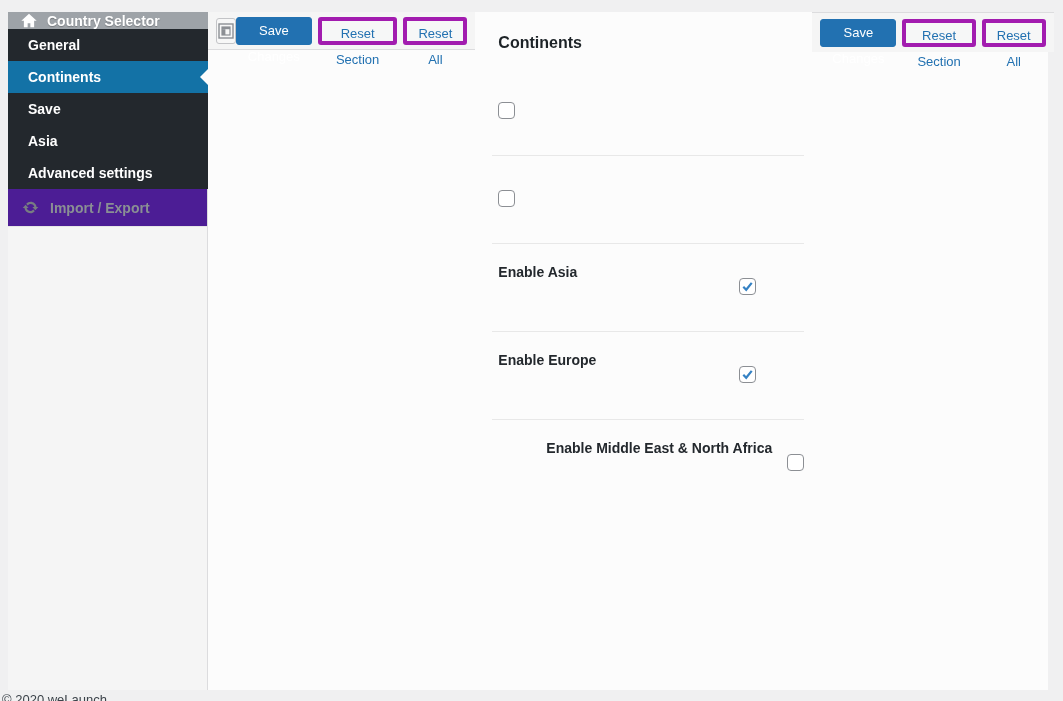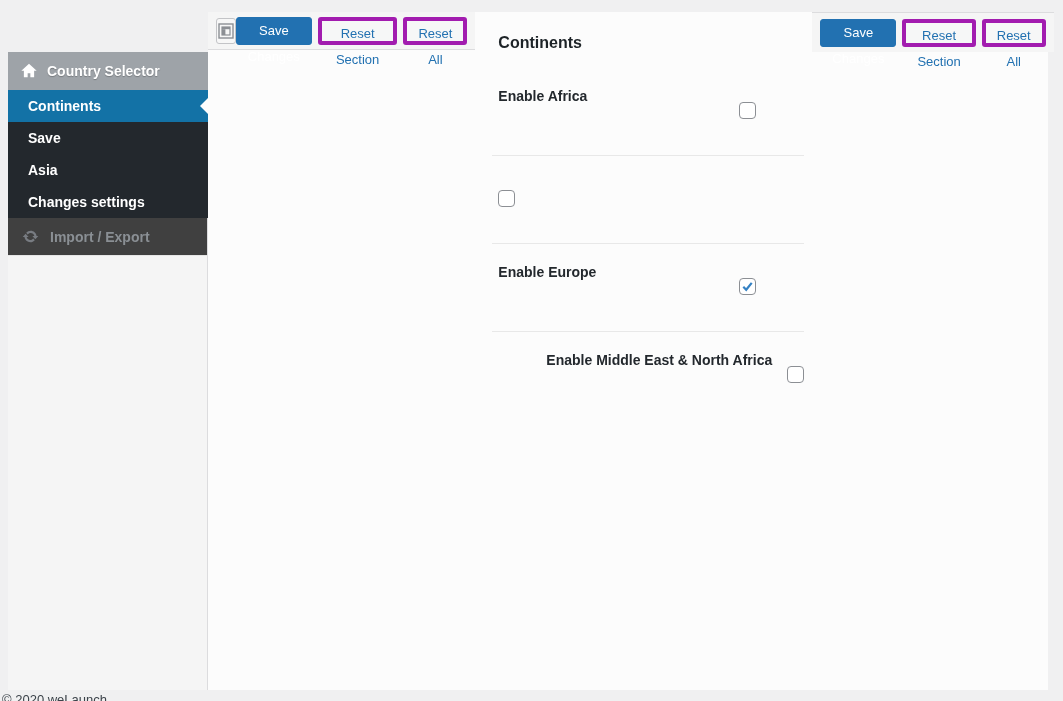--- a/index.html
+++ b/index.html
@@ -9,40 +9,39 @@
     background: #f0f0f1;
     font-family: "Liberation Sans", sans-serif;
     overflow: hidden;
     color: #23282d;
   }
   .page { display: flex; padding-top: 12px; height: 690px; }
 
   
   .sidebar { margin-left: 8px; width: 200px; display: flex; flex-direction: column; }
   .sidebar-header {
-    height: 38px; background: #9ea3a8; color: #fff;
+    height: 17px; background: #9ea3a8; color: #fff;
     display: flex; align-items: center; padding-left: 12px;
     font-size: 14px; font-weight: 700;
     text-shadow: 0 1px 1px rgba(0,0,0,.25);
-    margin-top: 40px;
   }
   .sidebar-header .home-ic { width: 18px; height: 18px; margin-right: 9px; flex: 0 0 auto; }
   .menu { background: #23282d; }
   .menu-item {
     position: relative; height: 32px; line-height: 32px;
     padding-left: 20px; color: #fff; font-size: 14px; font-weight: 600;
     cursor: pointer; white-space: nowrap;
   }
   .menu-item.active { background: #1372a6; }
   .menu-item.active::after {
     content: ""; position: absolute; right: 0; top: 50%; margin-top: -8px;
     border: 8px solid transparent; border-right-color: #fcfcfc; border-left-width: 0;
   }
   .import-row {
-    height: 38px; background: #404040; border-right: 1px solid #dcdcde;
+    height: 38px; background: #4c1d95; border-right: 1px solid #dcdcde;
     border-bottom: 1px solid #e6e6e6;
     display: flex; align-items: center; padding-left: 14px;
     color: #8a8f94; font-size: 14px; font-weight: 600; cursor: pointer;
   }
   .import-row .sync-ic { width: 17px; height: 17px; margin-right: 11px; }
   .sidebar-fill { flex: 1; background: #f5f5f5; border-right: 1px solid #dcdcde; }
 
   
   .content { width: 840px; display: flex; flex-direction: row; background: #fcfcfc; }
   .bar {
@@ -99,36 +98,39 @@
 <div class="page">
 
   <div class="sidebar">
     <div class="sidebar-header">
       <svg class="home-ic" viewBox="0 0 20 20" aria-hidden="true">
         <path d="M10 2 L1.5 9.6 h2.8 V17 h4.2 v-4.4 h3 V17 h4.2 V9.6 h2.8 Z" fill="#ffffff"></path>
       </svg>
       <span>Country Selector</span>
     </div>
     <div class="menu" id="menu">
+  <div class="menu-item">
+    <span class="menu-item-label">General</span>
+  </div>
 
   <div class="menu-item active">
     <span class="menu-item-label">Continents</span>
   </div>
 
 
   <div class="menu-item">
     <span class="menu-item-label">Save</span>
   </div>
 
   <div class="menu-item">
     <span class="menu-item-label">Asia</span>
   </div>
 
   <div class="menu-item">
-    <span class="menu-item-label">Changes settings</span>
+    <span class="menu-item-label">Advanced settings</span>
   </div>
 </div>
     <div class="import-row">
       <svg class="sync-ic" viewBox="0 0 20 20" aria-hidden="true">
         <path fill="#787c82" d="M10.2 3.28c3.53 0 6.43 2.61 6.92 6h2.08l-3.5 4-3.5-4h2.32c-.45-1.97-2.21-3.45-4.32-3.45-1.45 0-2.73.71-3.54 1.78L4.95 5.66C6.23 4.2 8.11 3.28 10.2 3.28zm-.4 13.44c-3.52 0-6.43-2.61-6.92-6H.8l3.5-4c1.17 1.33 2.33 2.67 3.5 4H5.48c.45 1.97 2.21 3.45 4.32 3.45 1.45 0 2.73-.71 3.54-1.78l1.71 1.95c-1.28 1.46-3.15 2.38-5.25 2.38z"></path>
       </svg>
       <span>Import / Export</span>
     </div>
     <div class="sidebar-fill"></div>
   </div>
@@ -148,37 +150,46 @@
         <button class="btn primary">Save Changes</button>
         <button class="btn secondary">Reset Section</button>
         <button class="btn secondary">Reset All</button>
       </div>
     </div>
 
     <div class="form">
       <div class="form-heading">Continents</div>
       <div class="rows" id="rows">
   <div class="row">
-    <div class="row-label">Enable Africa</div>
     <div class="row-control">
       <span class="checkbox">
         
       </span>
     </div>
   </div>
 
   <div class="row">
     <div class="row-control">
       <span class="checkbox">
         
       </span>
     </div>
   </div>
 
 
+  <div class="row">
+    <div class="row-label">Enable Asia</div>
+    <div class="row-control">
+      <span class="checkbox checked">
+        <svg width="13" height="13" viewBox="0 0 20 20" aria-hidden="true">
+          <path d="M3.5 10.5 L8 15 L16.5 4.5" fill="none" stroke="#3582c4" stroke-width="3.4"></path>
+        </svg>
+      </span>
+    </div>
+  </div>
 
   <div class="row">
     <div class="row-label">Enable Europe</div>
     <div class="row-control">
       <span class="checkbox checked">
         <svg width="13" height="13" viewBox="0 0 20 20" aria-hidden="true">
           <path d="M3.5 10.5 L8 15 L16.5 4.5" fill="none" stroke="#3582c4" stroke-width="3.4"></path>
         </svg>
       </span>
     </div>

